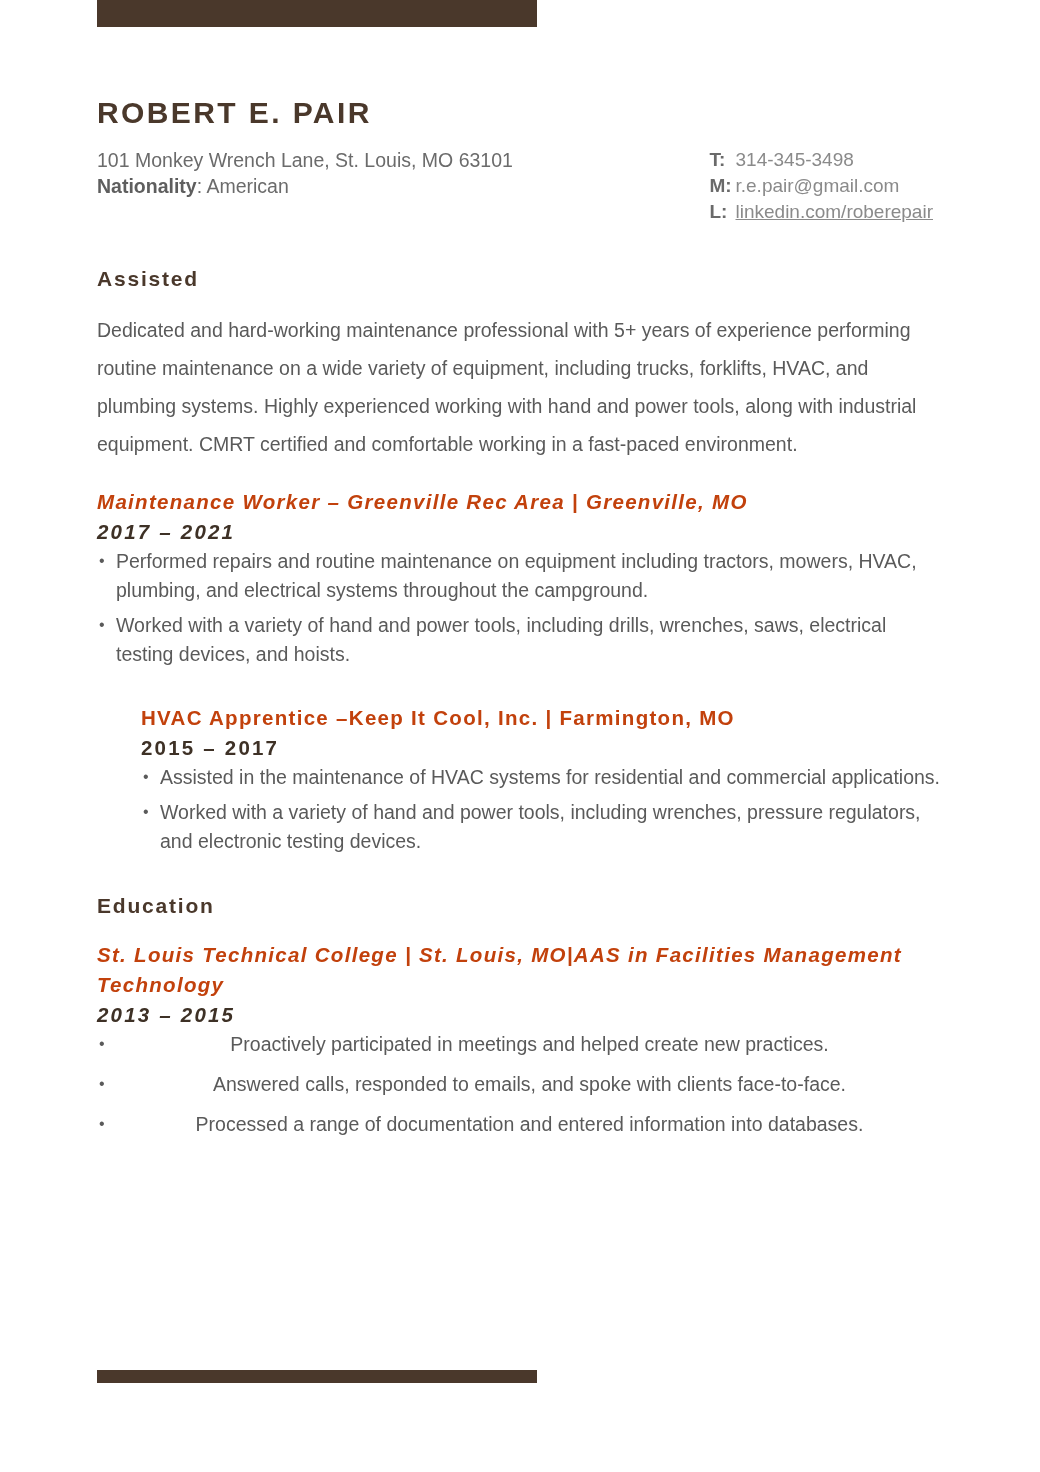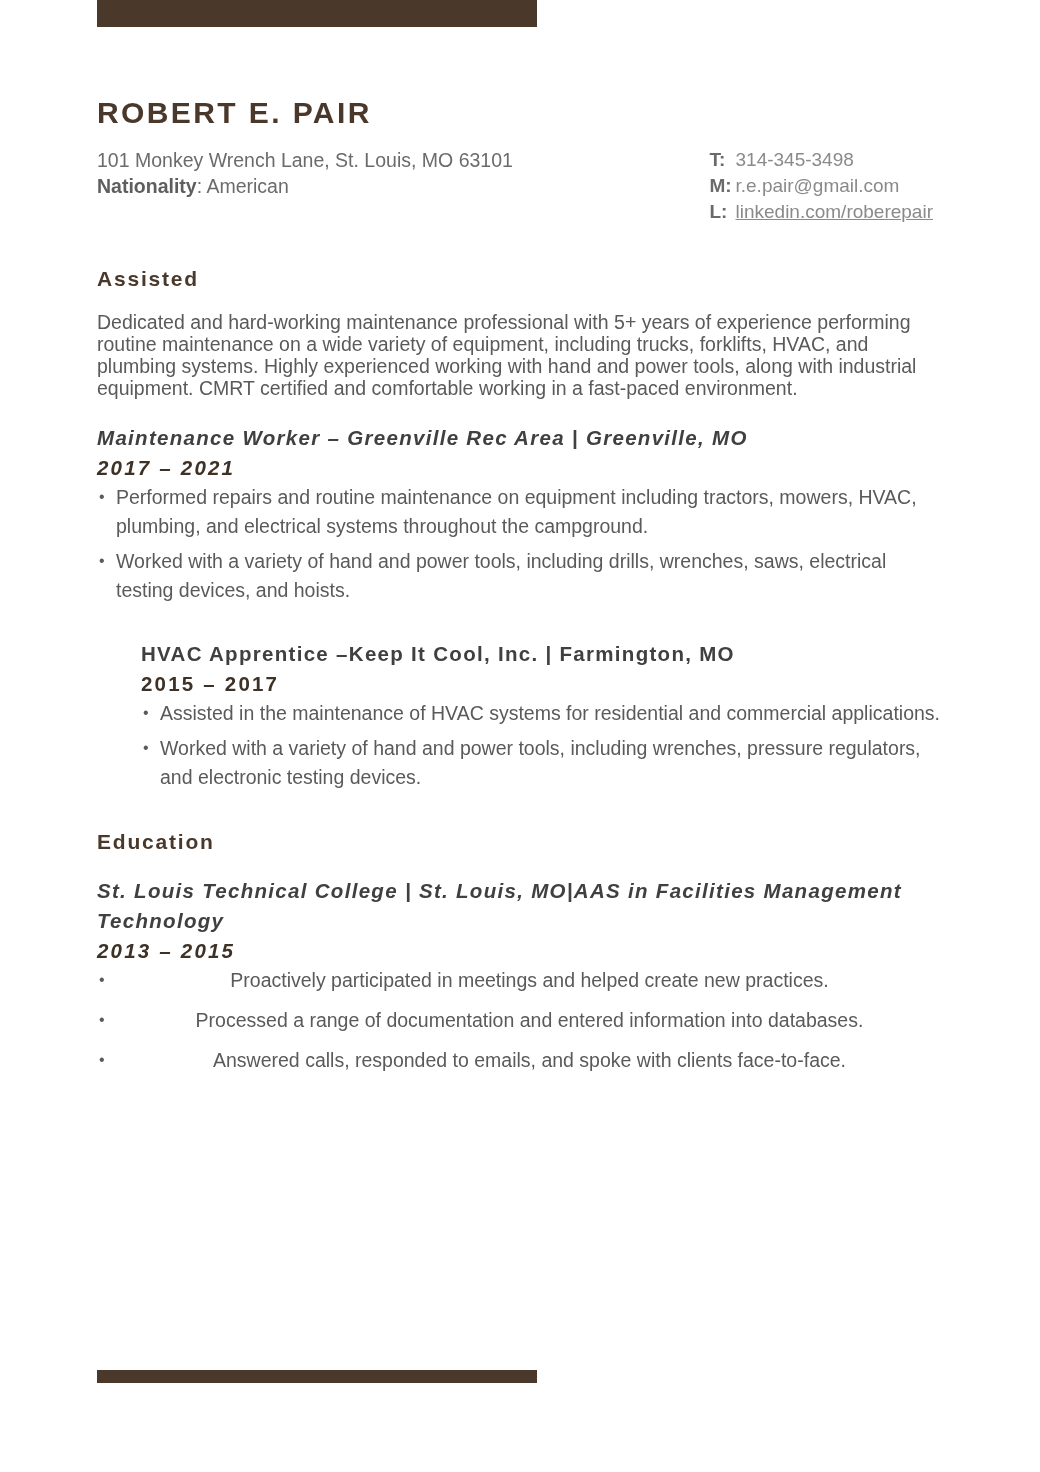--- a/index.html
+++ b/index.html
@@ -102,21 +102,21 @@
     font-size: 21px;
     font-weight: bold;
     letter-spacing: 1.8px;
     color: #4a382b;
     font-family: "Liberation Sans", sans-serif;
   }
 
   
   .body-text {
     font-size: 19.5px;
-    line-height: 22px;
+    line-height: 38px;
     color: #5a5a5a;
     font-family: "Liberation Sans", sans-serif;
   }
 
   ul.bullets {
     list-style: none;
     margin: 0;
     padding: 0;
   }
   ul.bullets li {
@@ -131,21 +131,21 @@
     content: "\2022";
     position: absolute;
     left: 2px;
     top: -1px;
     font-size: 16px;
     color: #5a5a5a;
   }
 
   
   .entry-head {
-    color: #404040;
+    color: #c2410c;
     font-size: 20.5px;
     font-weight: bold;
     letter-spacing: 1.3px;
     line-height: 30px;
     font-family: "Liberation Sans", sans-serif;
   }
   .entry-head.italic { font-style: italic; }
 
   .entry-dates {
     color: #3e3126;
@@ -229,22 +229,22 @@
       </ul>
     </div>
 
     <div class="section-title sp-edu-title">Education</div>
 
     <div class="sp-edu-entry">
       <div class="entry-head italic">St. Louis Technical College | St. Louis, MO|AAS in Facilities Management Technology</div>
       <div class="entry-dates italic">2013 – 2015</div>
       <ul class="bullets sp-edu-bullets">
         <li>Proactively participated in meetings and helped create new practices.</li>
+        <li class="sp-edu-li">Answered calls, responded to emails, and spoke with clients face-to-face.</li>
         <li class="sp-edu-li">Processed a range of documentation and entered information into databases.</li>
-        <li class="sp-edu-li">Answered calls, responded to emails, and spoke with clients face-to-face.</li>
       </ul>
     </div>
 
   </div>
 
   <div class="rule-bottom"></div>
 
 </div>
 
 </body></html>

